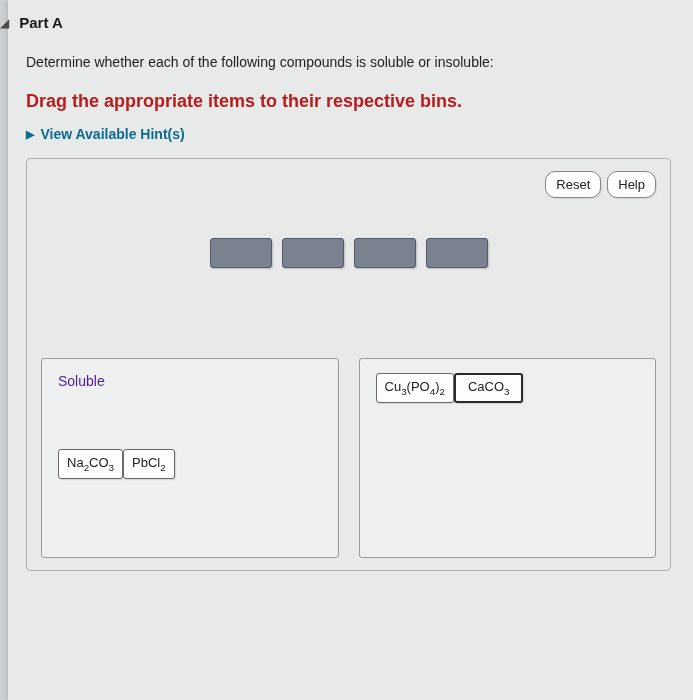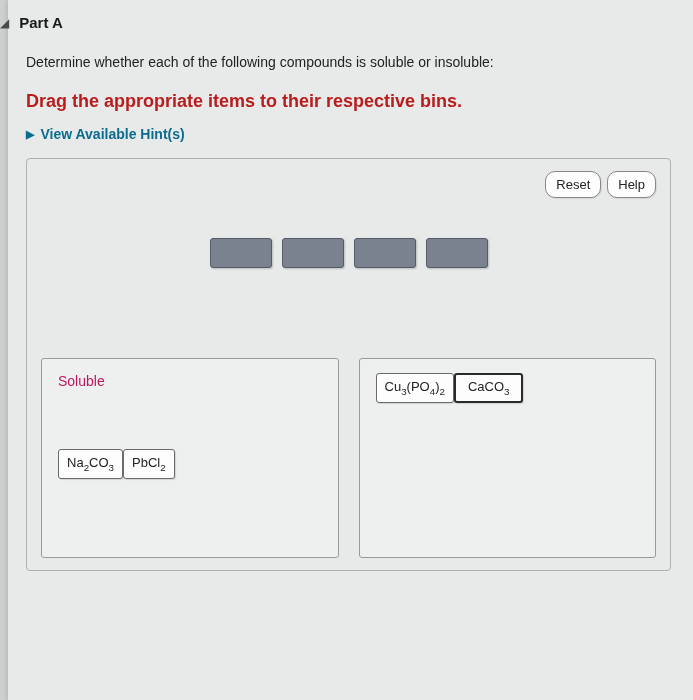--- a/index.html
+++ b/index.html
@@ -110,21 +110,21 @@
     .bin {
       flex: 1;
       border: 1px solid #9a9a9a;
       border-radius: 3px;
       background: #eef0f0;
       min-height: 200px;
       padding: 14px 16px;
     }
     .bin-label {
       font-size: 14px;
-      color: #be185d;
+      color: #4c1d95;
       margin-bottom: 60px;
     }
     .bin-contents {
       display: flex;
       flex-wrap: wrap;
       align-items: center;
     }
     .chip {
       background: #fdfdfd;
       border: 1px solid #6a6a6a;

